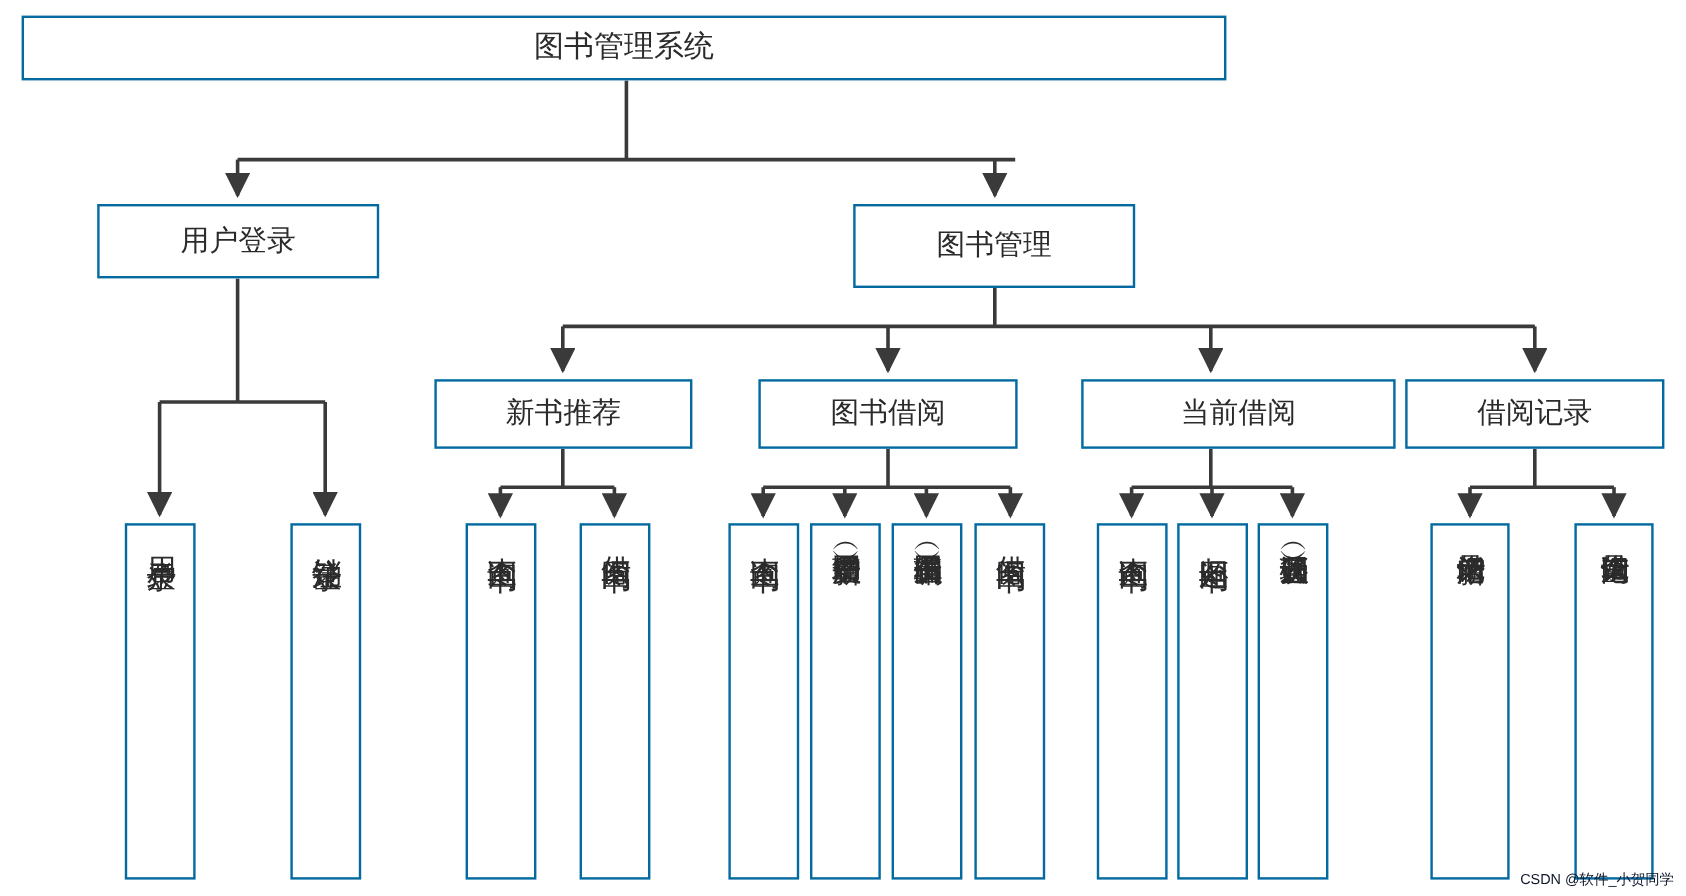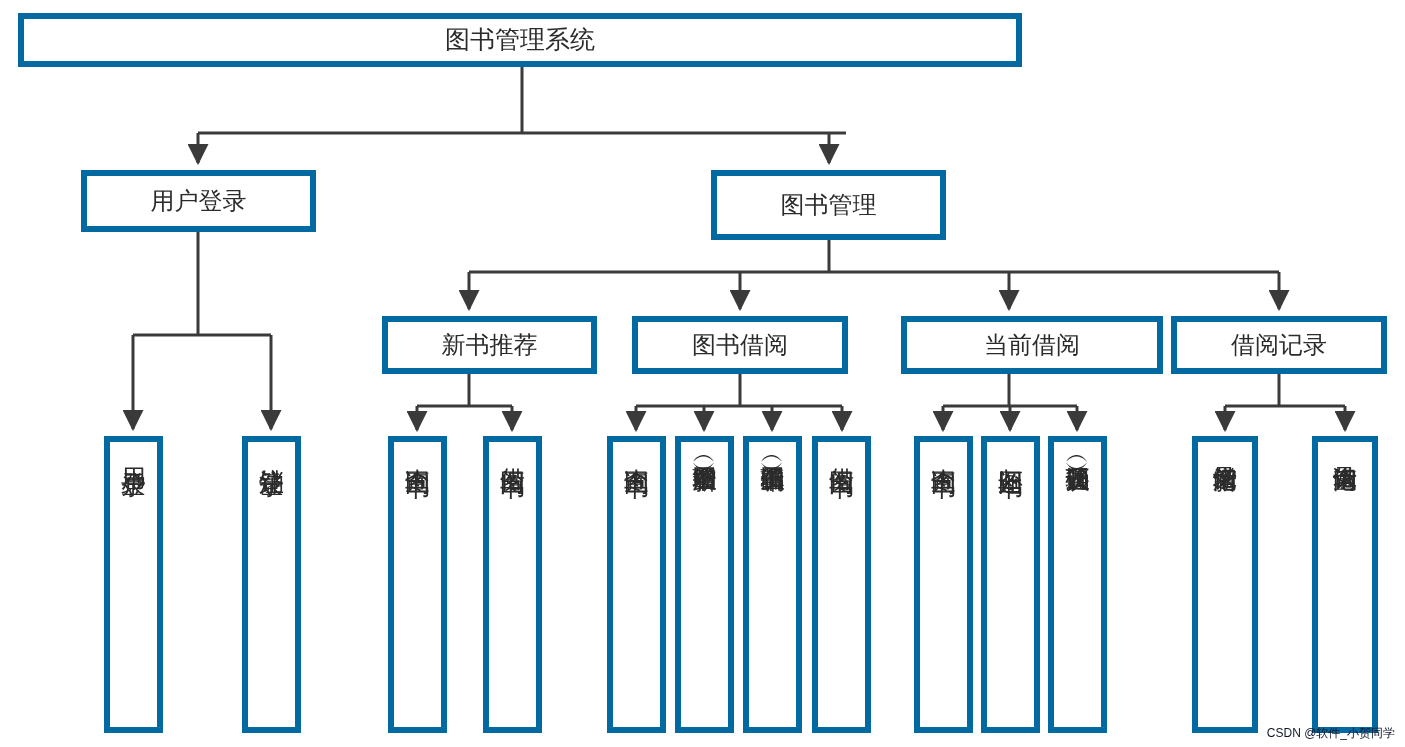--- a/index.html
+++ b/index.html
@@ -20,21 +20,21 @@
   #edge-layer {
     position: absolute;
     left: 0;
     top: 0;
     width: 1405px;
     height: 747px;
   }
   .node {
     position: absolute;
     box-sizing: border-box;
-    border: 6px solid #0369a1;
+    border: 2px solid #0369a1;
     background: #ffffff;
     color: #2b2b2b;
     display: flex;
     align-items: center;
     justify-content: center;
     z-index: 2;
   }
   .node-label {
     display: block;
     text-align: center;
@@ -134,21 +134,21 @@
     <span class="node-label">图书管理系统</span>
   </div>
 
   <div class="node horizontal" style="left:81px; top:170px; width:235px; height:62px;">
     <span class="node-label">用户登录</span>
   </div>
   <div class="node horizontal" style="left:711px; top:170px; width:235px; height:70px;">
     <span class="node-label">图书管理</span>
   </div>
 
-  <div class="node horizontal" style="left:362px; top:316px; width:215px; height:58px;margin-left:20px;">
+  <div class="node horizontal" style="left:362px; top:316px; width:215px; height:58px;">
     <span class="node-label">新书推荐</span>
   </div>
   <div class="node horizontal" style="left:632px; top:316px; width:216px; height:58px;">
     <span class="node-label">图书借阅</span>
   </div>
   <div class="node horizontal" style="left:901px; top:316px; width:262px; height:58px;">
     <span class="node-label">当前借阅</span>
   </div>
   <div class="node horizontal" style="left:1171px; top:316px; width:216px; height:58px;">
     <span class="node-label">借阅记录</span>

